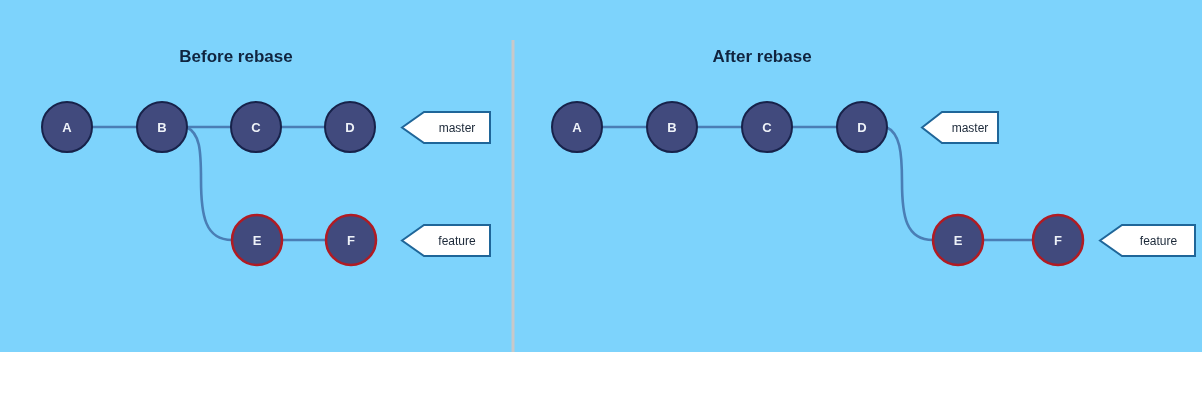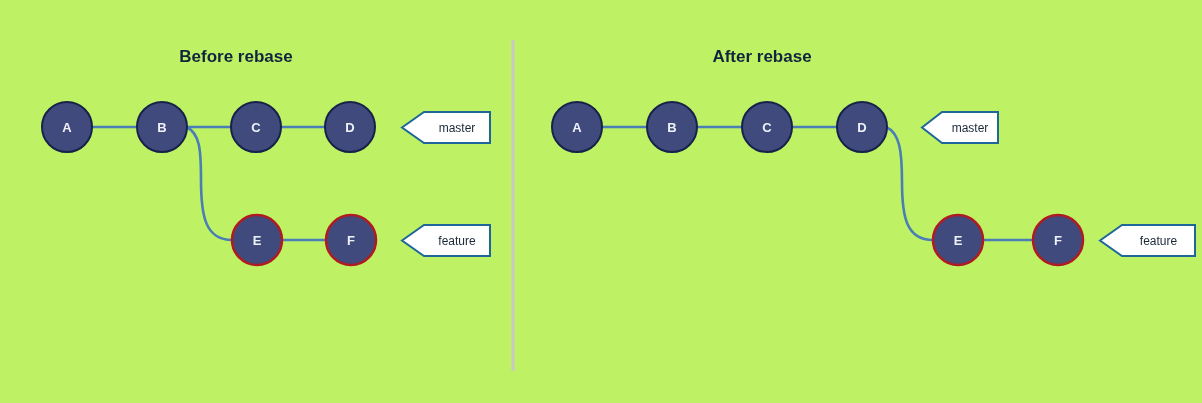--- a/index.html
+++ b/index.html
@@ -8,22 +8,22 @@
     padding: 0;
     background: #ffffff;
   }
   body {
     font-family: "Liberation Sans", sans-serif;
     -webkit-font-smoothing: antialiased;
   }
   #stage {
     position: relative;
     width: 1202px;
-    height: 403px;
-    background: #bef264;
+    height: 352px;
+    background: #7dd3fc;
     overflow: hidden;
   }
   svg.diagram {
     position: absolute;
     left: 0;
     top: 0;
     width: 1202px;
     height: 403px;
     display: block;
   }

